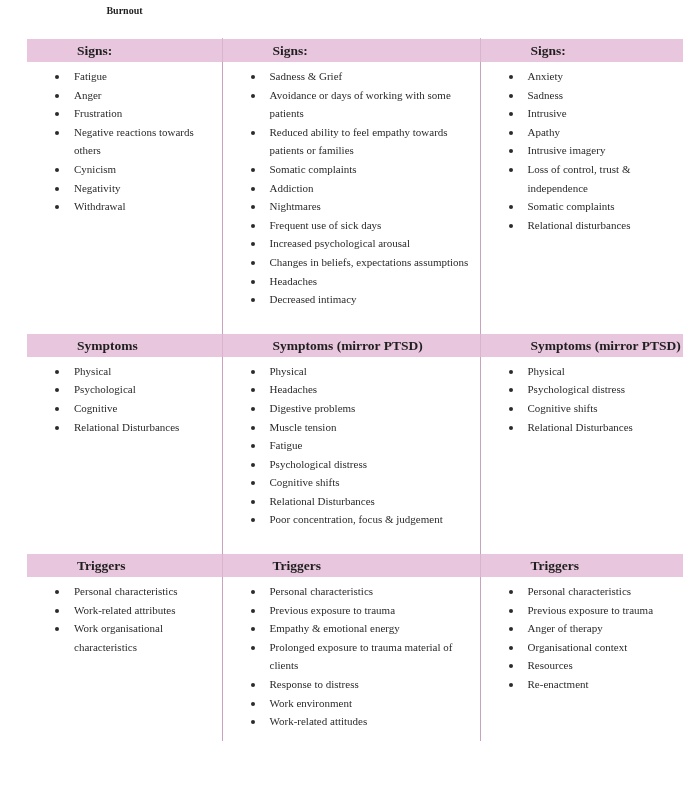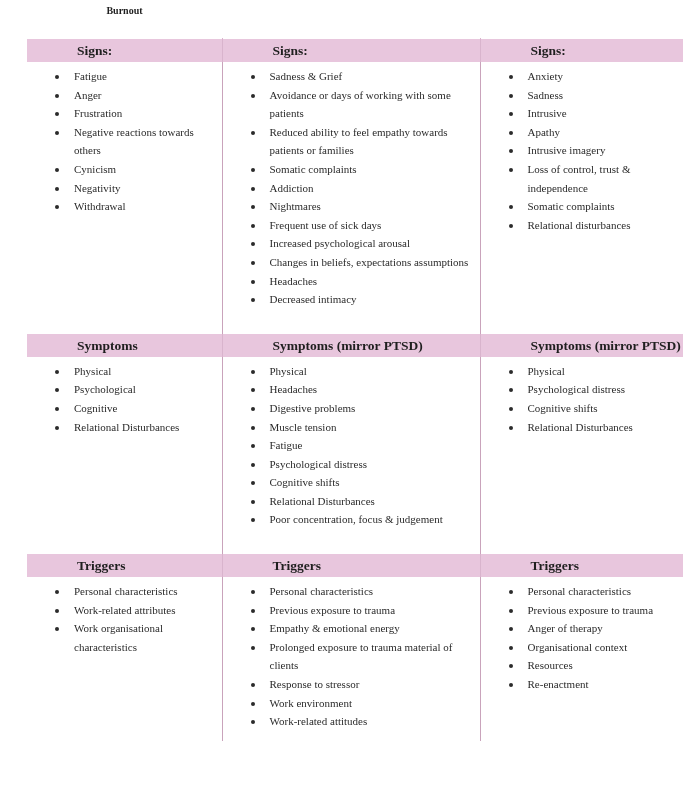--- a/index.html
+++ b/index.html
@@ -253,21 +253,21 @@
               <li>Work-related attributes</li>
               <li>Work organisational characteristics</li>
             </ul>
         </td>
         <td>
           <ul class="cell-list">
               <li>Personal characteristics</li>
               <li>Previous exposure to trauma</li>
               <li>Empathy &amp; emotional energy</li>
               <li>Prolonged exposure to trauma material of clients</li>
-              <li>Response to stressor</li>
+              <li>Response to distress</li>
               <li>Work environment</li>
               <li>Work-related attitudes</li>
             </ul>
         </td>
         <td class="last">
           <ul class="cell-list">
               <li>Personal characteristics</li>
               <li>Previous exposure to trauma</li>
               <li>Anger of therapy</li>
               <li>Organisational context</li>

